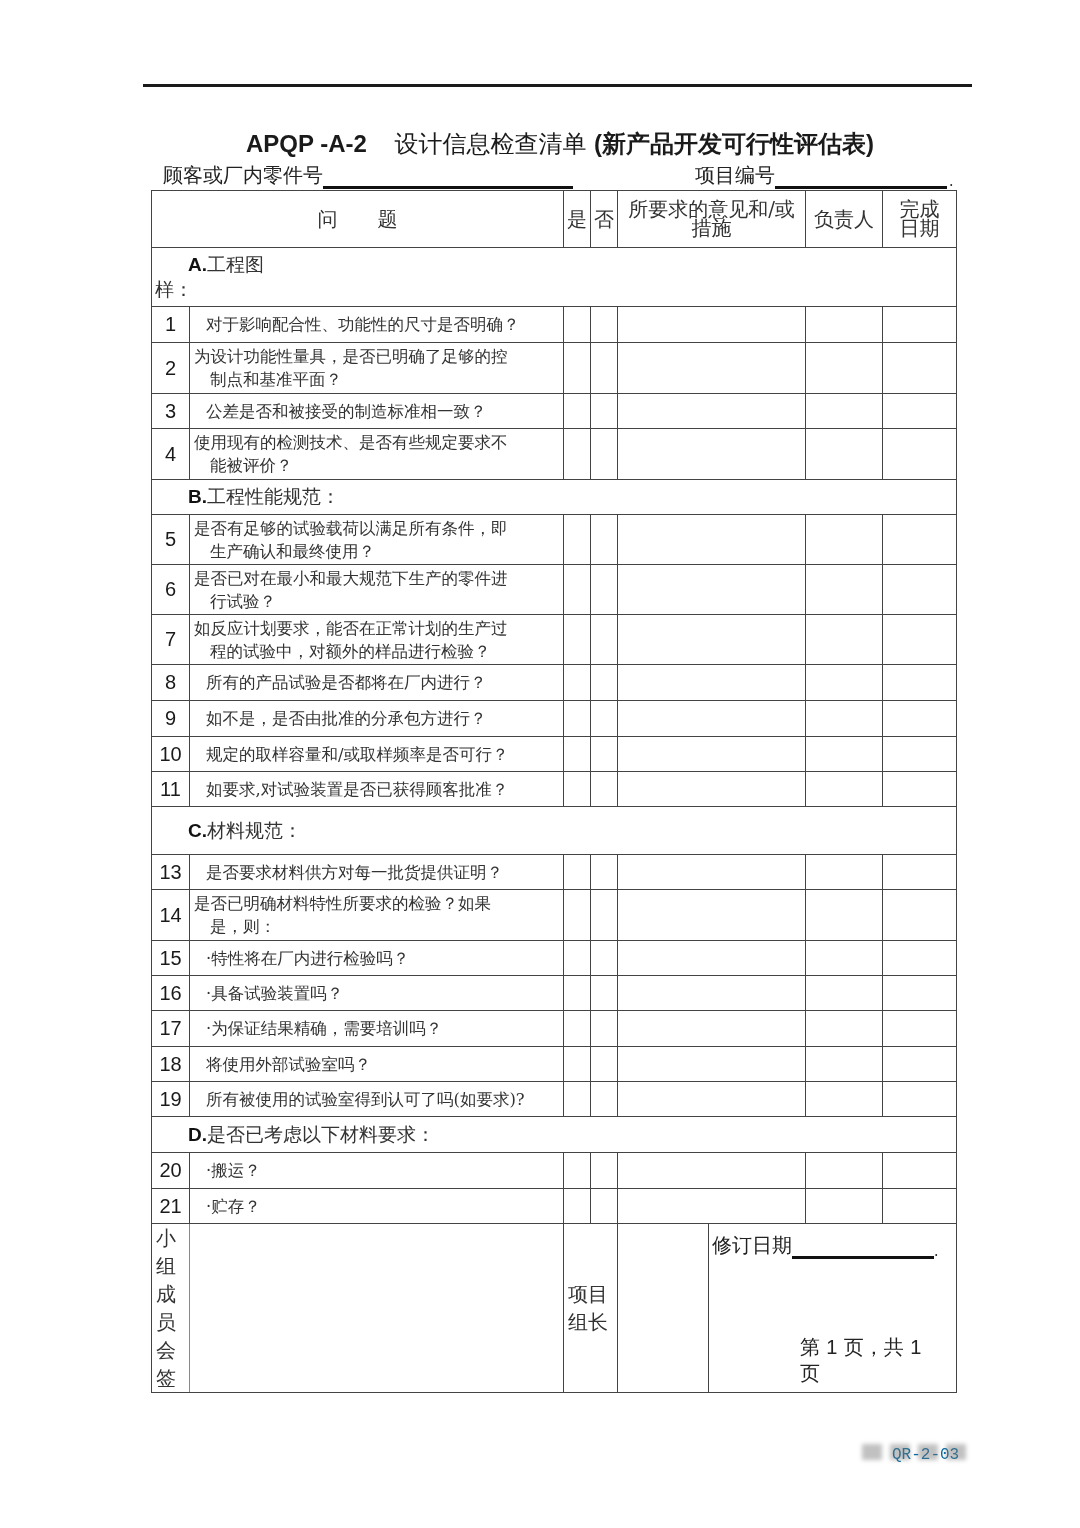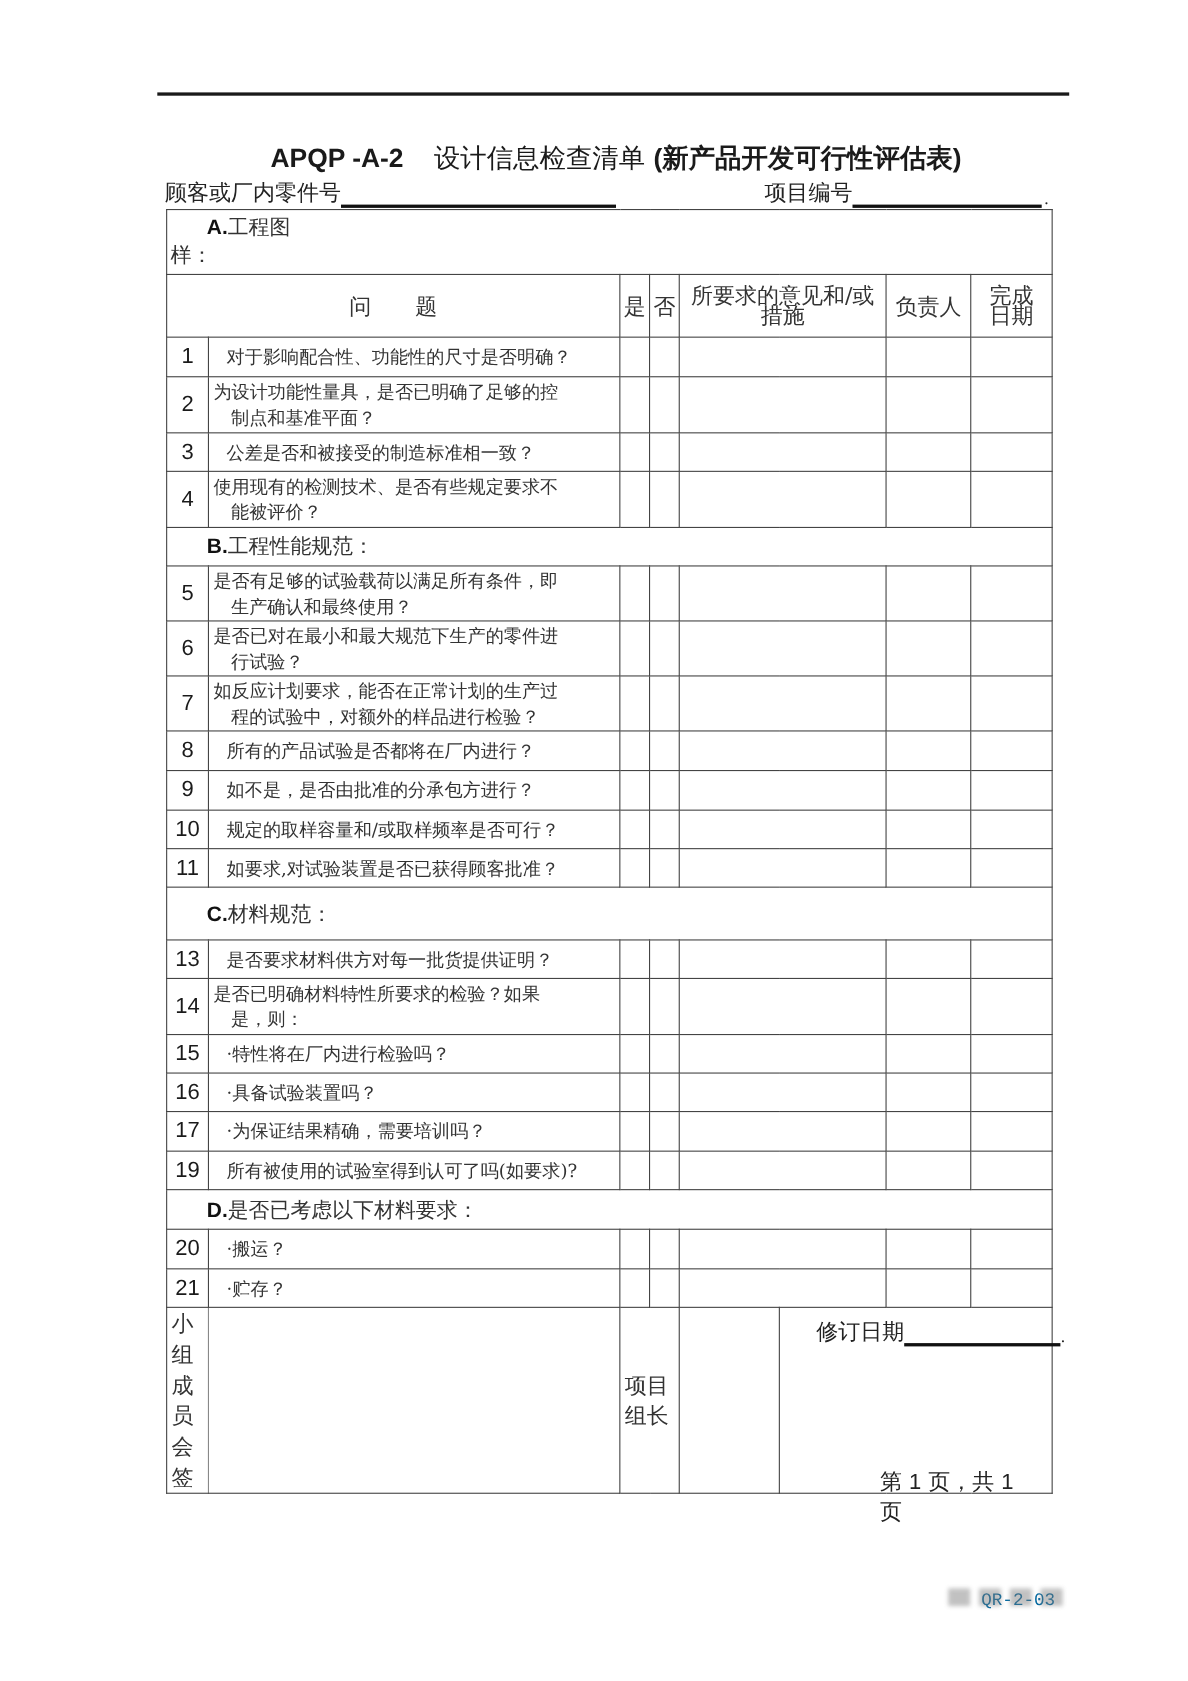--- a/index.html
+++ b/index.html
@@ -19,40 +19,40 @@
   .q { font-size: 16.5px; line-height: 23px; color: #333; padding-left: 4px !important; }
   .q .l2 { padding-left: 16px; display: block; }
   .q .single { padding-left: 12px; }
   .sec { font-size: 19px; color: #333; padding-left: 36px !important; }
   .sec b { font-family: "Liberation Sans", sans-serif; font-weight: bold; color: #111; }
   .secA { font-size: 19px; color: #333; line-height: 25px; }
   .secA .a1 { padding-left: 36px; display: block; }
   .secA .a2 { padding-left: 3px; display: block; }
   .foot-label { font-size: 20px; line-height: 28px; color: #333; padding-left: 4px !important; }
   .rev { position: relative; }
-  .rev .rd { position: absolute; left: 3px; top: 8px; font-size: 20px; white-space: nowrap; display: flex; align-items: flex-end; margin-left: 30px; }
+  .rev .rd { position: absolute; left: 3px; top: 8px; font-size: 20px; white-space: nowrap; display: flex; align-items: flex-end; }
   .rev .rd .blank { display: inline-block; width: 142px; border-bottom: 3px solid #111; height: 20px; }
   .pageinfo { position: absolute; left: 800px; top: 1334px; font-size: 20px; color: #222; line-height: 26px; width: 150px; }
   .pageinfo .n { font-family: "Liberation Sans", sans-serif; }
   .qr { position: absolute; left: 892px; top: 1446px; font-family: Liberation Mono, monospace; font-size: 16px; color: #0369a1; }
   .wm { position: absolute; left: 862px; top: 1444px; width: 110px; height: 20px; display: flex; gap: 8px; filter: blur(2px); opacity: .45; }
   .wm span { display: block; width: 20px; height: 16px; background: #777; }
 </style>
 </head>
 <body>
 
 <div class="topline"></div>
 
 <div class="title">
   <span class="code">APQP -A-2</span>
   <span>设计信息检查清单</span>
   <span class="paren">(新产品开发可行性评估表)</span>
 </div>
 
-<div class="field" style="left:150px;">
+<div class="field" style="left:163px;">
   <span>顾客或厂内零件号</span>
   <span class="blank" style="width:250px;"></span>
 </div>
 
 <div class="field" style="left:695px;">
   <span>项目编号</span>
   <span class="blank" style="width:172px;"></span>
   <span class="dot">.</span>
 </div>
 
@@ -61,42 +61,42 @@
     <col style="width:38px">
       <col style="width:374px">
       <col style="width:27px">
       <col style="width:27px">
     <col style="width:91px">
       <col style="width:97px">
       <col style="width:77px">
       <col style="width:74px">
   </colgroup>
   <tbody>
-      <tr style="height:59px;">
-    <td colspan="8" class="secA">
-      <span class="a1"><b style="font-family:'Liberation Sans',sans-serif;color:#111;">A.</b><span>工程图</span></span>
-      <span class="a2">样：</span>
-    </td>
-  </tr>
-
-  <tr style="height:57px;">
+      <tr style="height:57px;">
     <th colspan="2">问　　题</th>
     <th>是</th>
     <th>否</th>
     <th colspan="2">
       <span>所要求的意见和/或</span><br>
       <span>措施</span>
     </th>
     <th>负责人</th>
     <th>
       <span>完成</span><br>
       <span>日期</span>
     </th>
   </tr>
 
+  <tr style="height:59px;">
+    <td colspan="8" class="secA">
+      <span class="a1"><b style="font-family:'Liberation Sans',sans-serif;color:#111;">A.</b><span>工程图</span></span>
+      <span class="a2">样：</span>
+    </td>
+  </tr>
+
   </tbody>
     <tbody id="rows-a">
       <tr style="height: 36px;">
         <td class="num">1</td>
         <td class="q"><span class="single">对于影响配合性、功能性的尺寸是否明确？</span></td>
         <td></td>
         <td></td>
         <td colspan="2"></td>
         <td></td>
         <td></td>
@@ -241,20 +241,29 @@
         <td class="q"><span class="single">·具备试验装置吗？</span></td>
         <td></td>
         <td></td>
         <td colspan="2"></td>
         <td></td>
         <td></td>
       </tr>
       <tr style="height: 36px;">
         <td class="num">17</td>
         <td class="q"><span class="single">·为保证结果精确，需要培训吗？</span></td>
+        <td></td>
+        <td></td>
+        <td colspan="2"></td>
+        <td></td>
+        <td></td>
+      </tr>
+      <tr style="height: 35px;">
+        <td class="num">18</td>
+        <td class="q"><span class="single">将使用外部试验室吗？</span></td>
         <td></td>
         <td></td>
         <td colspan="2"></td>
         <td></td>
         <td></td>
       </tr>
       <tr style="height: 35px;">
         <td class="num">19</td>
         <td class="q"><span class="single">所有被使用的试验室得到认可了吗(如要求)?</span></td>
         <td></td>

